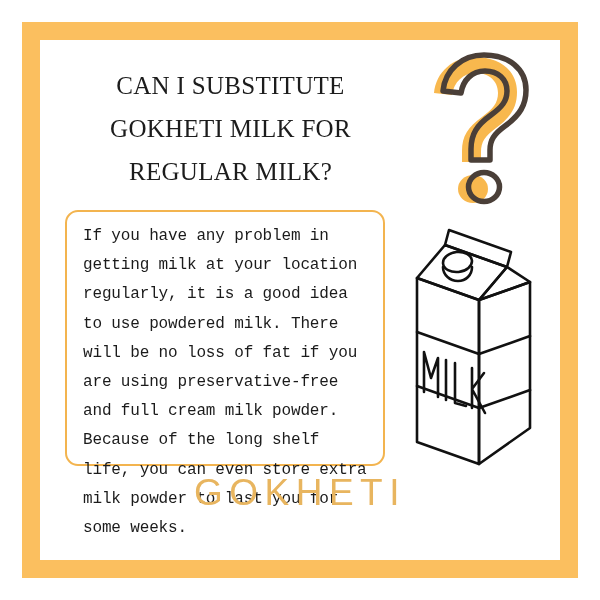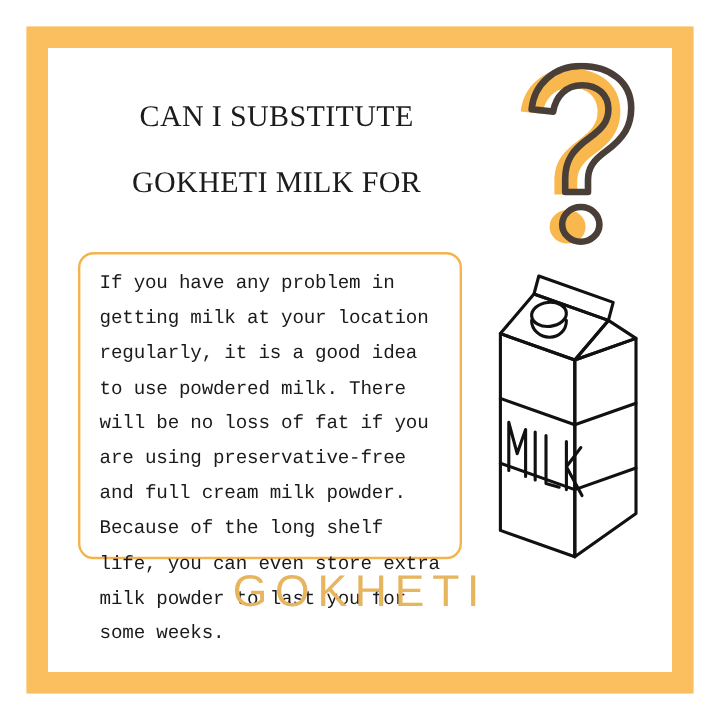--- a/index.html
+++ b/index.html
@@ -35,21 +35,21 @@
     top: 64px;
     width: 345px;
     text-align: center;
     font-family: "Liberation Serif", serif;
     font-size: 25px;
     line-height: 43px;
     letter-spacing: 0.3px;
     color: #1c1c1c;
     font-weight: 400;
   }
-  #headline .hl-line { display: block; white-space: nowrap; margin-top: 12px; }
+  #headline .hl-line { display: block; white-space: nowrap; }
 
   
   #qmark {
     position: absolute;
     left: 432px;
     top: 52px;
     width: 130px;
     height: 155px;
   }
 
@@ -103,20 +103,21 @@
 </head>
 <body>
 
 <div id="poster">
 
   <div id="frame"></div>
 
   <div id="headline">
     <span class="hl-line">CAN I SUBSTITUTE</span>
     <span class="hl-line">GOKHETI MILK FOR</span>
+    <span class="hl-line">REGULAR MILK?</span>
   </div>
 
   <div id="qmark">
     <svg viewBox="0 0 130 155" width="130" height="155" xmlns="http://www.w3.org/2000/svg">
 
       <g fill="#F8B84E">
         <path d="M43 5
                  C 21 5, 4 20, 2 41
                  L 20 43
                  C 22 30, 31 21, 44 21

